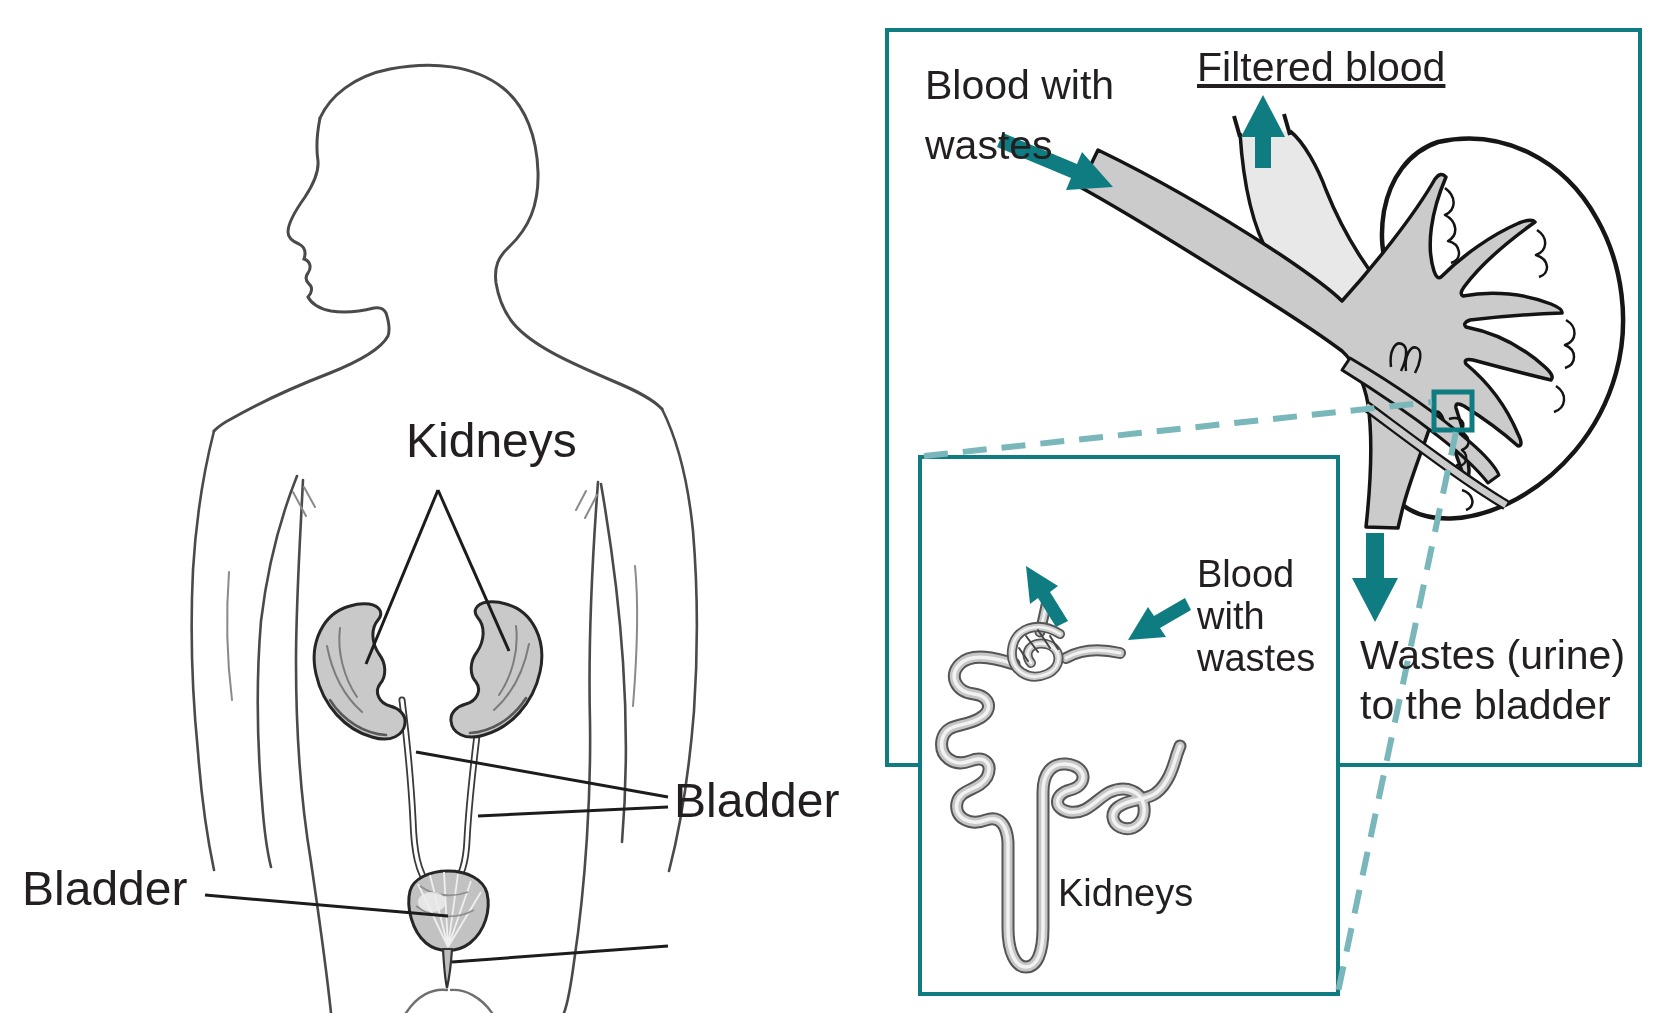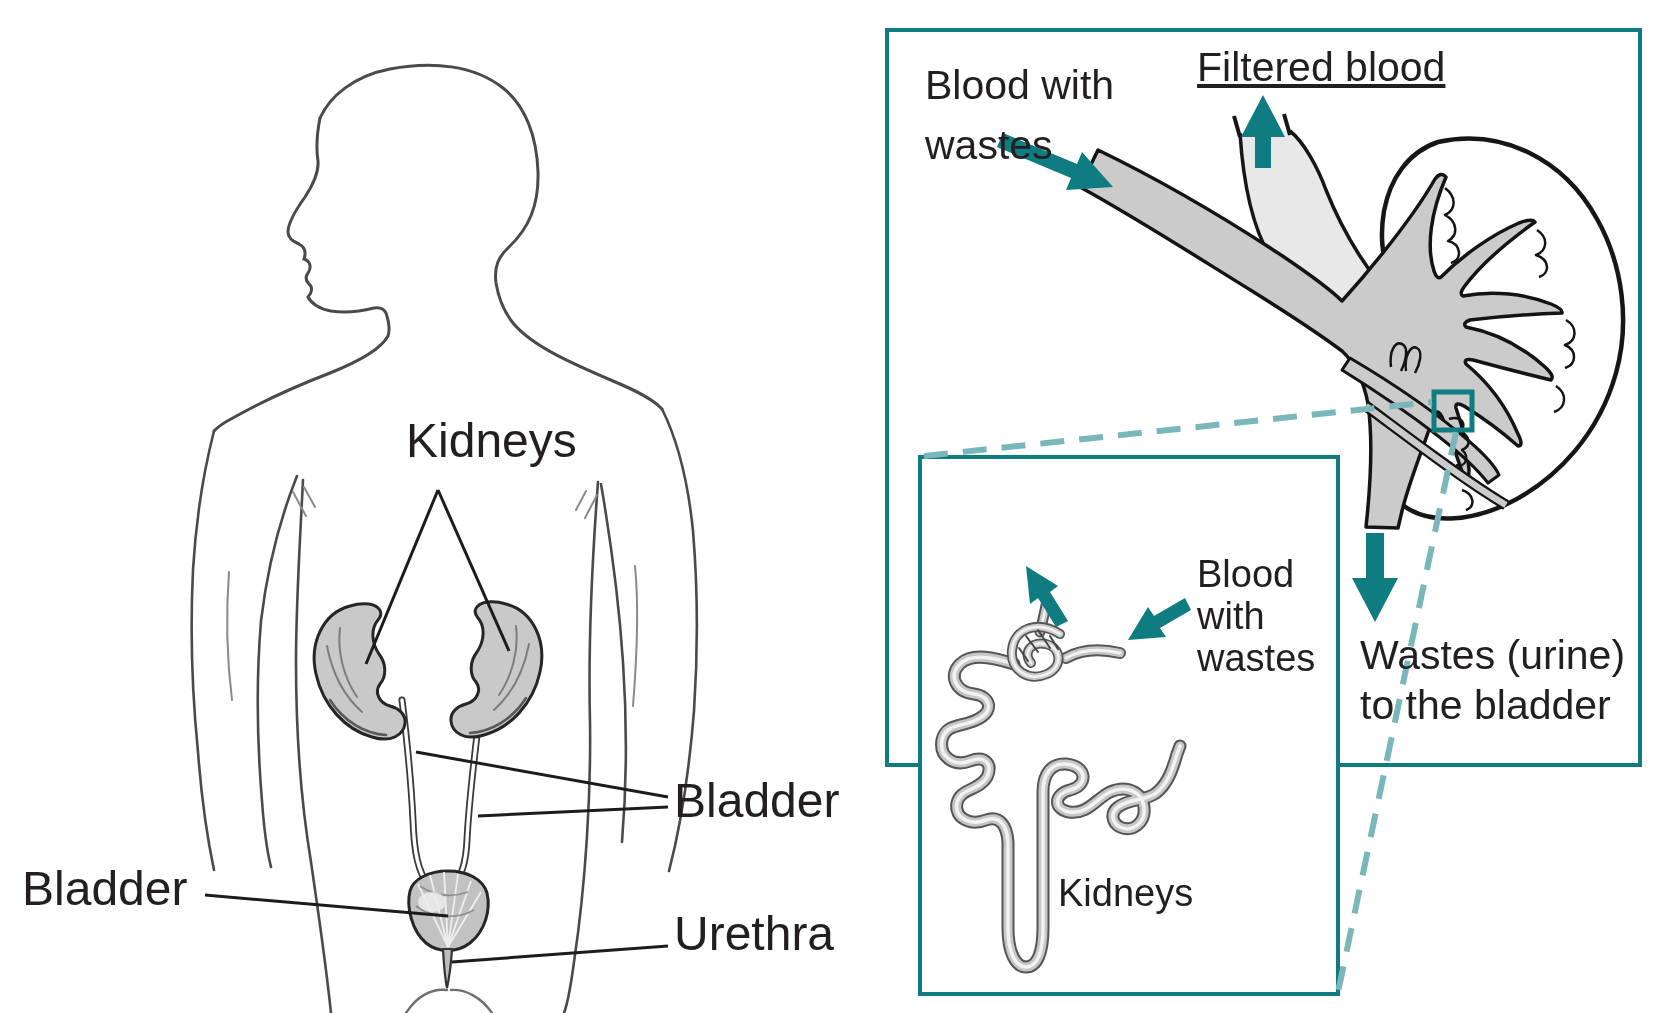--- a/index.html
+++ b/index.html
@@ -197,21 +197,20 @@
   <rect class="teal-stroke" x="1434" y="392" width="38" height="38" fill="none" stroke-width="5"></rect>
   <g fill="none" class="dash-stroke" stroke-width="6" stroke-dasharray="24 15">
     <path d="M 924,456 L 1432,402"></path>
     <path d="M 1456,432 L 1338,992"></path>
   </g>
 </svg>
 
   <div class="lbl fs-body" style="left:362px;top:415px;margin-left:44px;">Kidneys</div>
   <div class="lbl fs-body" style="left:22px;top:863px;text-align:center;">Bladder</div>
   <div class="lbl fs-body" style="left:674px;top:775px;">Bladder</div>
-  <div class="lbl fs-body" style="left:674px;top:908px;">Urethra</div>
 
   <div class="lbl fs-main" style="left:925px;top:55px;line-height:60px;">
     <span>Blood with</span>
     <span>wastes</span>
   </div>
   <div class="lbl fs-main" style="left:1197px;top:44px;line-height:46px;text-decoration:underline;">Filtered blood</div>
   <div class="lbl fs-main" style="left:1360px;top:630px;line-height:50px;">
     <span>Wastes (urine)</span>
     <span>to the bladder</span>
   </div>

